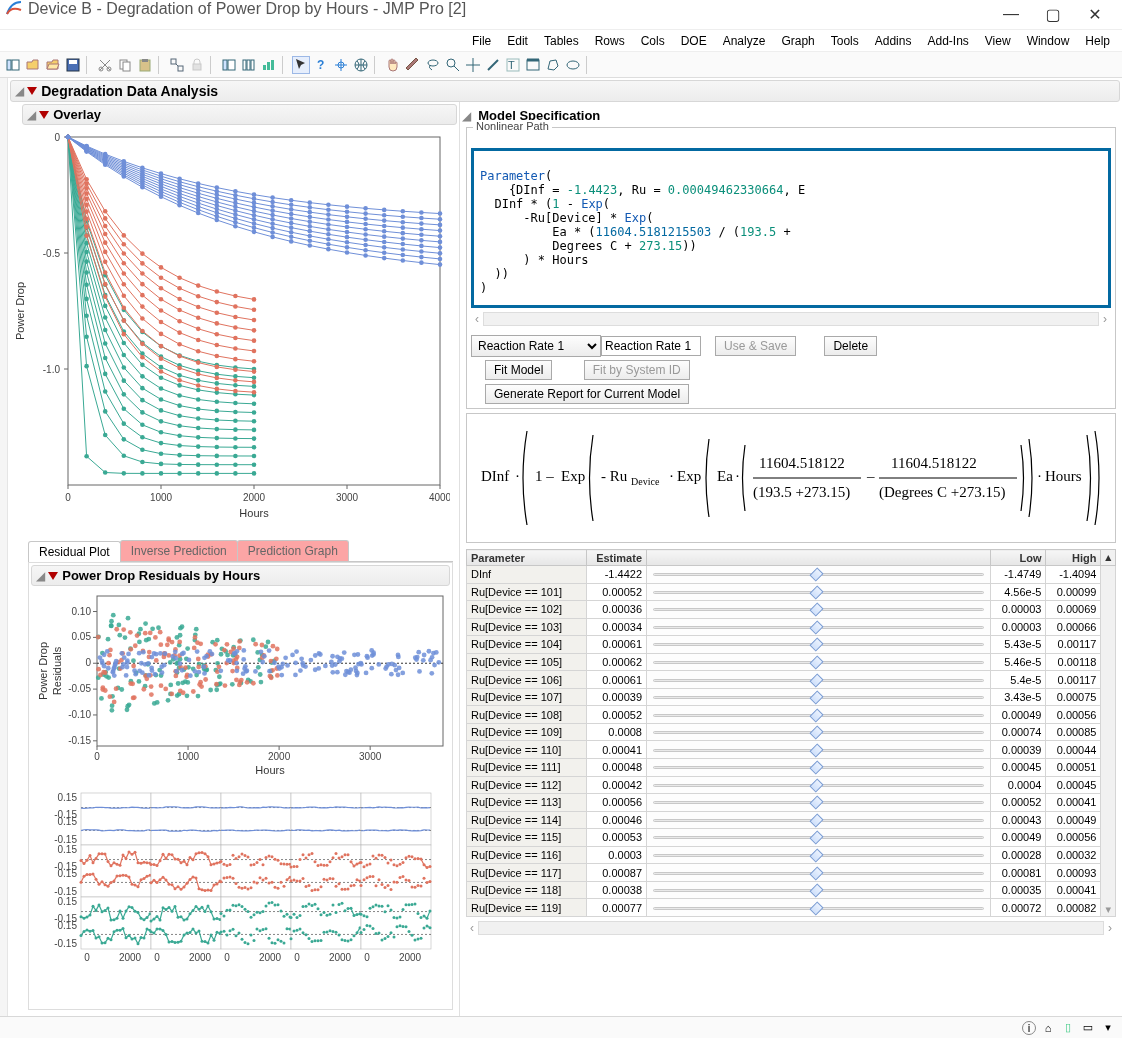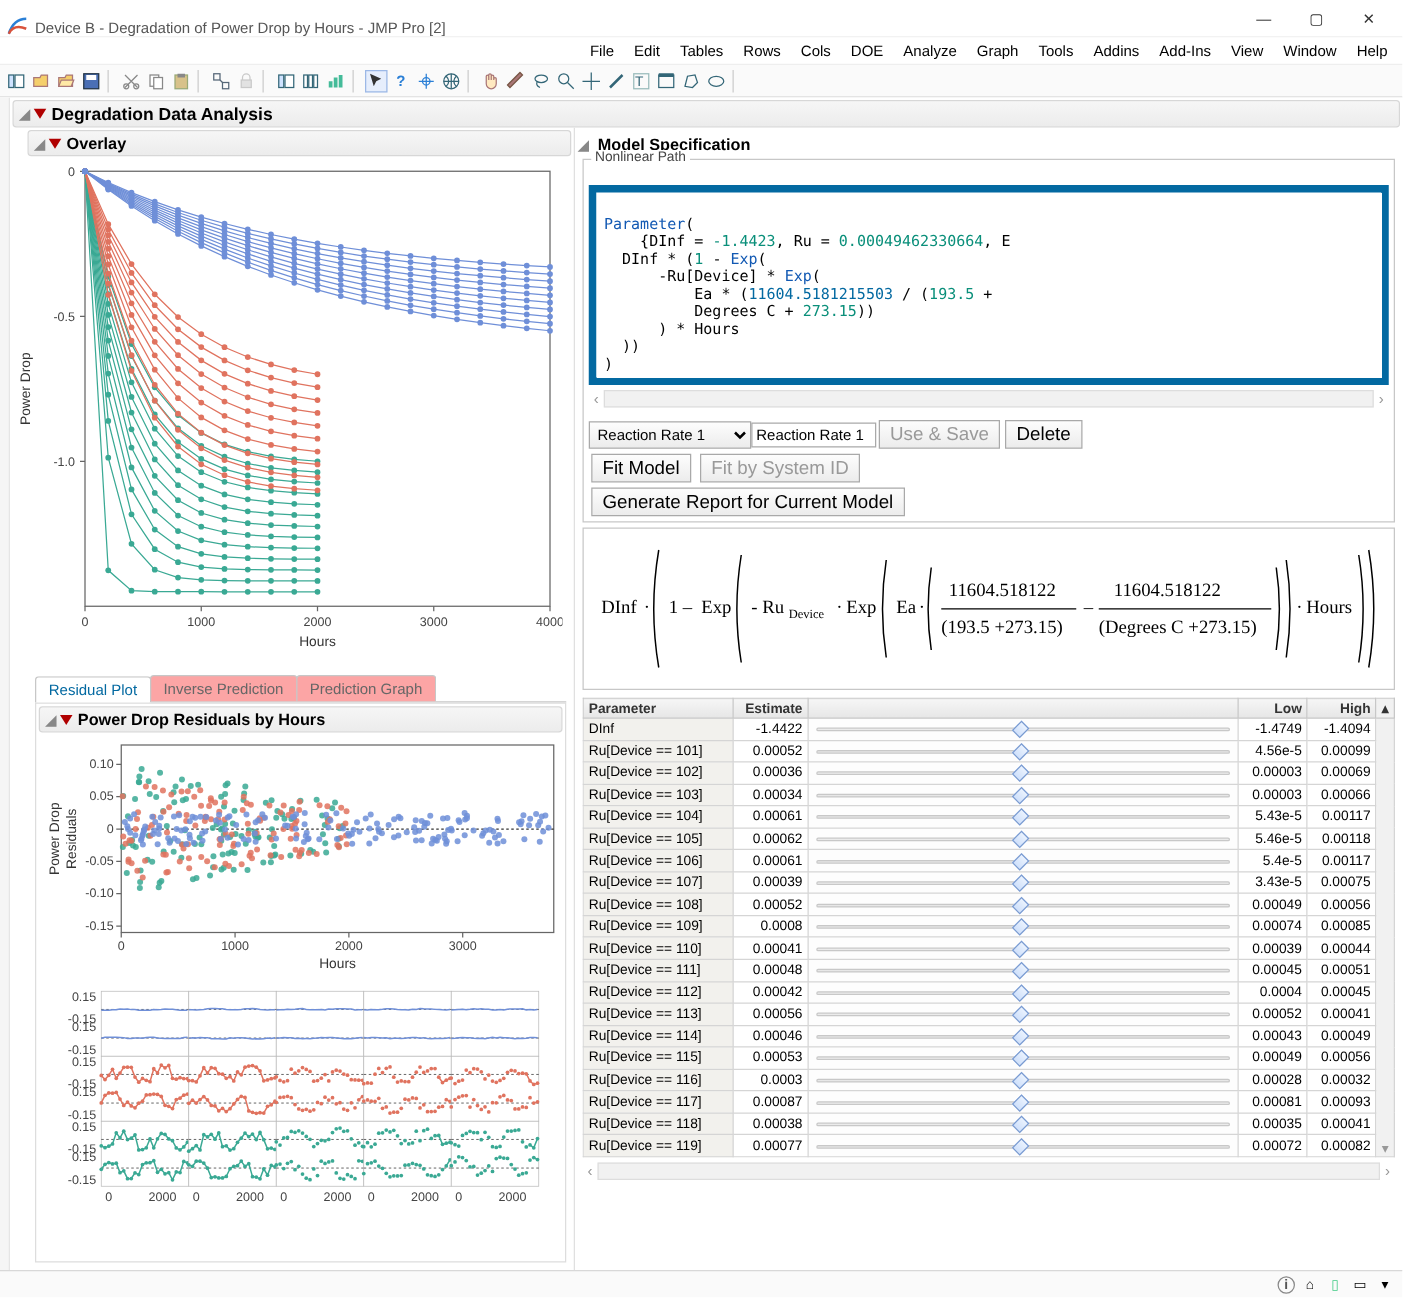--- a/index.html
+++ b/index.html
@@ -13,25 +13,25 @@
     height: 1038px;
     overflow: hidden;
     display: flex;
     flex-direction: column;
   }
   
   .titlebar {
     height: 30px;
     background: #fff;
     display: flex;
-    align-items: flex-end;
+    align-items: flex-start;
     padding: 0 6px;
     border-bottom: 1px solid #eee;
     color: #555;
-    font-size: 12px;
+    font-size: 16px;
   }
   .titlebar .app-icon {
     width: 16px; height: 16px; margin-right: 6px;
     display:inline-block;
   }
   .titlebar .spacer { flex:1; }
   .winbtn {
     width: 42px; height: 28px;
     display:flex; align-items:center; justify-content:center;
     font-family: "Segoe UI Symbol", sans-serif;
@@ -98,21 +98,21 @@
   .tabbar { display:flex; border-bottom:1px solid #c7c7c7; margin:4px 6px 0 20px; }
   .tab {
     padding: 3px 10px;
     border:1px solid #c7c7c7;
     border-bottom:none;
     background:#fca5a5;
     color:#666;
     margin-right:-1px;
     border-top-left-radius:3px;border-top-right-radius:3px;
   }
-  .tab.active { background:#fff; color:#0369a1; position:relative; top:1px; }
+  .tab.active { background:#fff; color:#000000; position:relative; top:1px; }
   .inner-content-left { border:1px solid #ddd; margin:0 6px 6px 20px; min-height:0; flex:1; display:flex; flex-direction:column; overflow:hidden;}
   
   .section-title {
     font-weight:700; font-size:13px;
     padding: 2px 4px;
   }
   .section-disclose { color:#888; margin-right:3px; }
   .fieldset {
     border:1px solid #c7c7c7;
     margin: 2px 6px;
@@ -124,29 +124,29 @@
     background:#fff; padding:0 3px; font-size:11px; color:#444;
   }
   .code-box {
     background:#fff;
     font-family: Consolas, "Courier New", monospace;
     font-size:12px;
     padding: 4px 6px;
     white-space:pre;
     height: 160px;
     overflow:auto;
-    border:6px solid #0369a1;
+    border:3px solid #0369a1;
     position:relative;
   }
   .btn {
     border:1px solid #a9a9a9;
     background:linear-gradient(#fdfdfd,#ececec);
     padding:2px 8px;
-    font-size:15px;
-    margin:2px 2px;
+    font-size:12px;
+    margin:2px 14px;
     display:inline-block;
   }
   .btn.disabled { color:#999; }
   select.combo {
     border:1px solid #a9a9a9;
     background:linear-gradient(#fdfdfd,#ececec);
     font-size:12px;
     height:22px;
     padding:1px 2px;
   }

